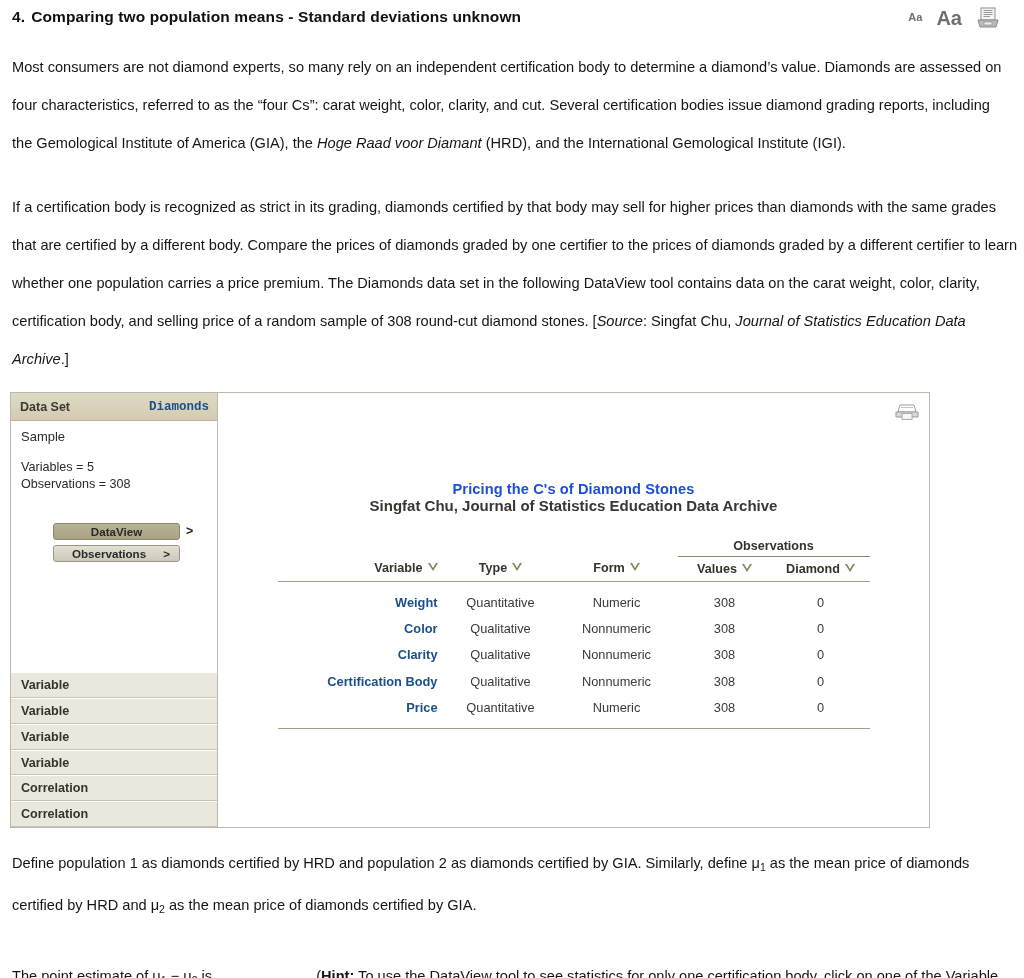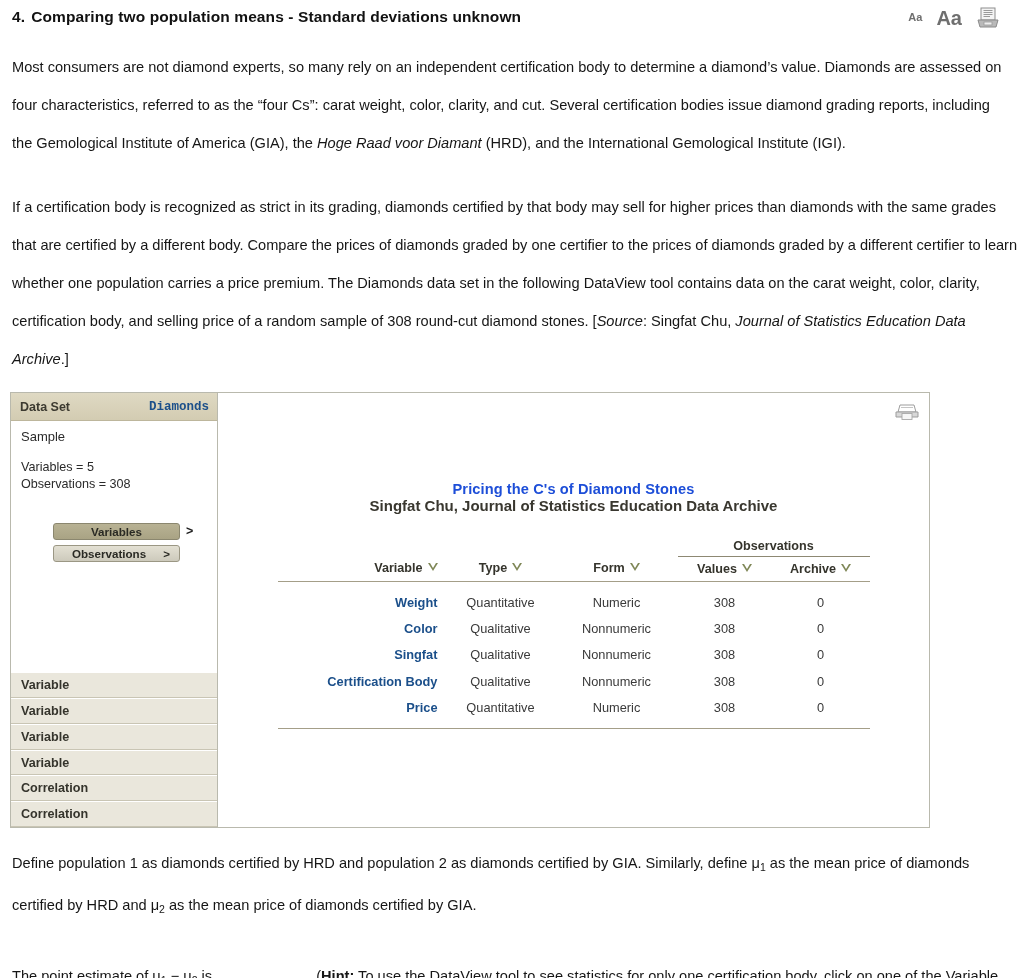--- a/index.html
+++ b/index.html
@@ -311,21 +311,21 @@
       <span class="lbl">Data Set</span>
       <span class="val">Diamonds</span>
     </div>
     <div class="ds-body">
       <div class="ds-sample">Sample</div>
       <div class="ds-stats">Variables = 5</div>
       <div class="ds-stats" style="padding-top:0">Observations = 308</div>
 
       <div class="slider-btns">
         <div class="sbtn-row">
-          <div class="sbtn olive">Variables</div>
+          <div class="sbtn olive">DataView</div>
           <span class="sbtn-arrow">&gt;</span>
         </div>
         <div class="sbtn-row">
           <div class="sbtn gray">
             <span>Observations</span>
             <span>&gt;</span>
           </div>
         </div>
       </div>
     </div>
@@ -366,21 +366,21 @@
           <td></td>
           <td></td>
           <td></td>
           <td class="obs-group" colspan="2">Observations</td>
         </tr>
         <tr class="hdr-row">
           <th class="rt"><span>Variable</span><span class="tri"></span></th>
           <th class="ct"><span>Type</span><span class="tri"></span></th>
           <th class="ct"><span>Form</span><span class="tri"></span></th>
           <th class="ct"><span>Values</span><span class="tri"></span></th>
-          <th class="ct"><span>Archive</span><span class="tri"></span></th>
+          <th class="ct"><span>Diamond</span><span class="tri"></span></th>
         </tr>
         <tr class="rule-top">
             <td colspan="5"></td>
           </tr>
         <tr class="spacer-row">
             <td colspan="5"></td>
           </tr>
 
         <tr>
           <td class="cell vname">Weight</td>
@@ -390,21 +390,21 @@
           <td class="cell">0</td>
         </tr>
         <tr>
           <td class="cell vname">Color</td>
           <td class="cell">Qualitative</td>
           <td class="cell">Nonnumeric</td>
           <td class="cell">308</td>
           <td class="cell">0</td>
         </tr>
         <tr>
-          <td class="cell vname">Singfat</td>
+          <td class="cell vname">Clarity</td>
           <td class="cell">Qualitative</td>
           <td class="cell">Nonnumeric</td>
           <td class="cell">308</td>
           <td class="cell">0</td>
         </tr>
         <tr>
           <td class="cell vname">Certification Body</td>
           <td class="cell">Qualitative</td>
           <td class="cell">Nonnumeric</td>
           <td class="cell">308</td>

